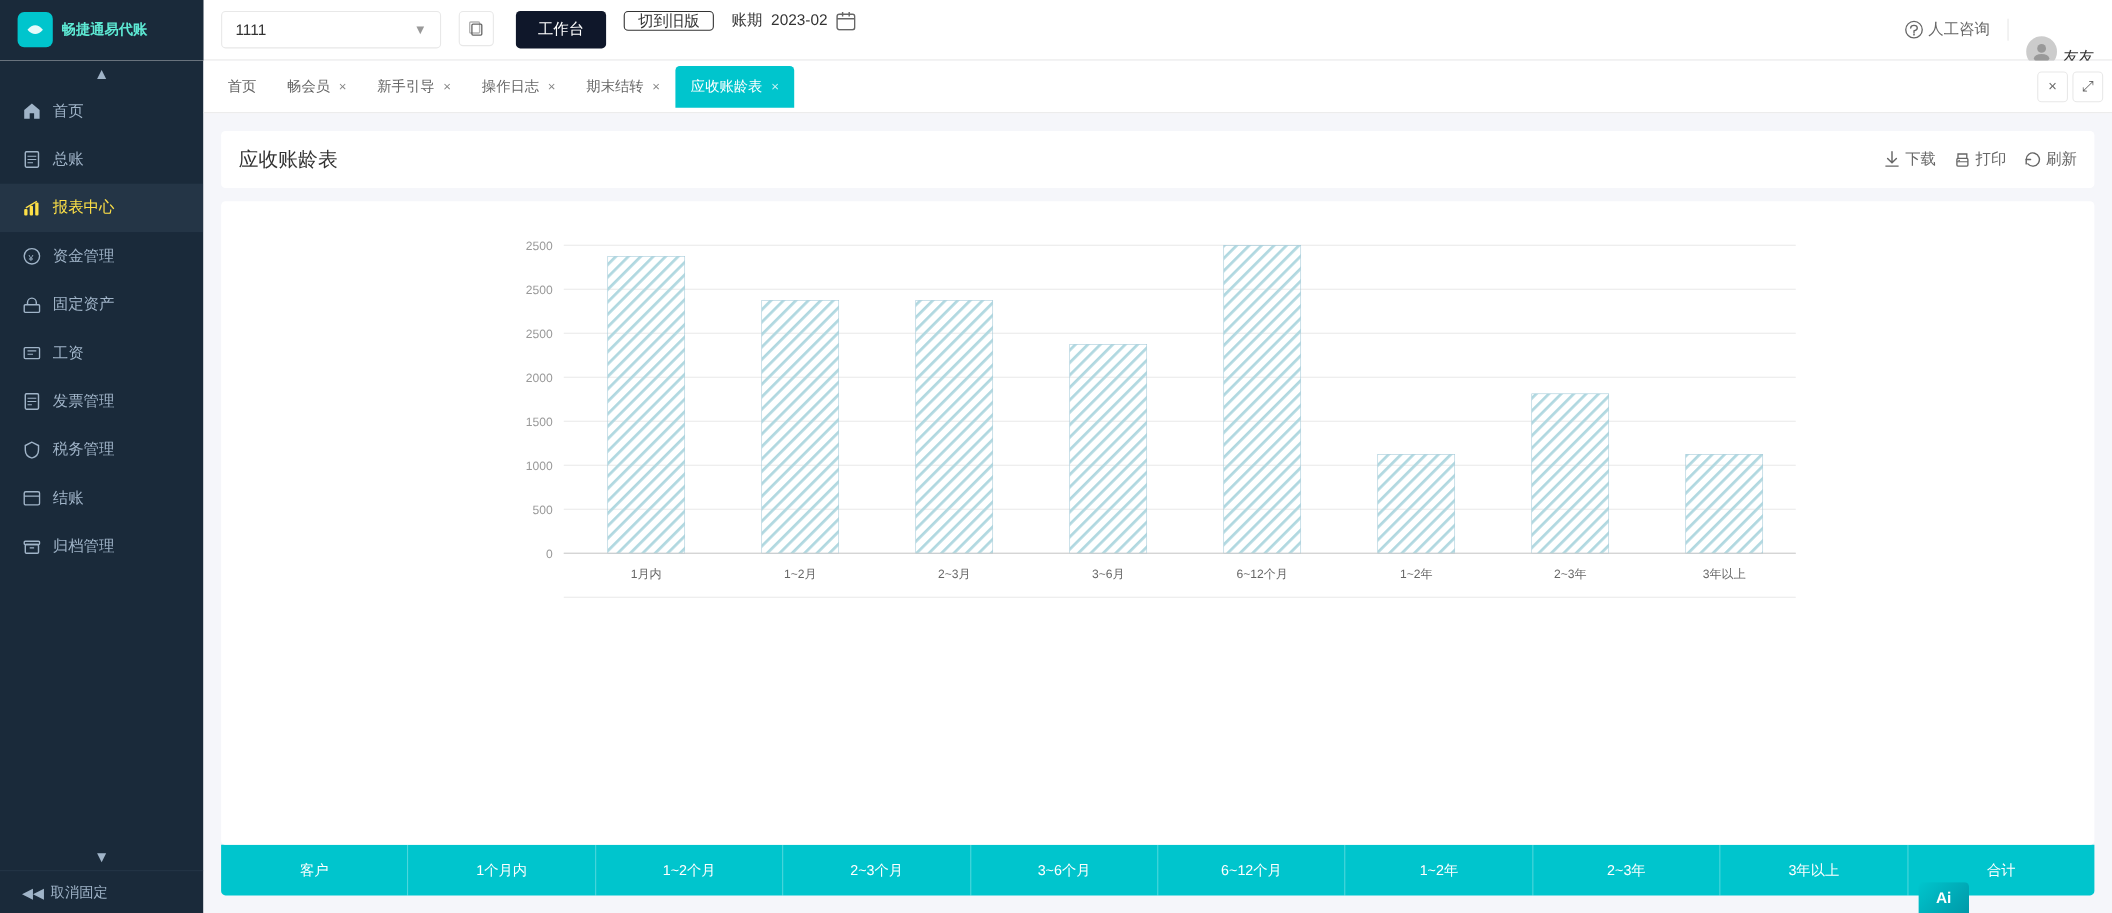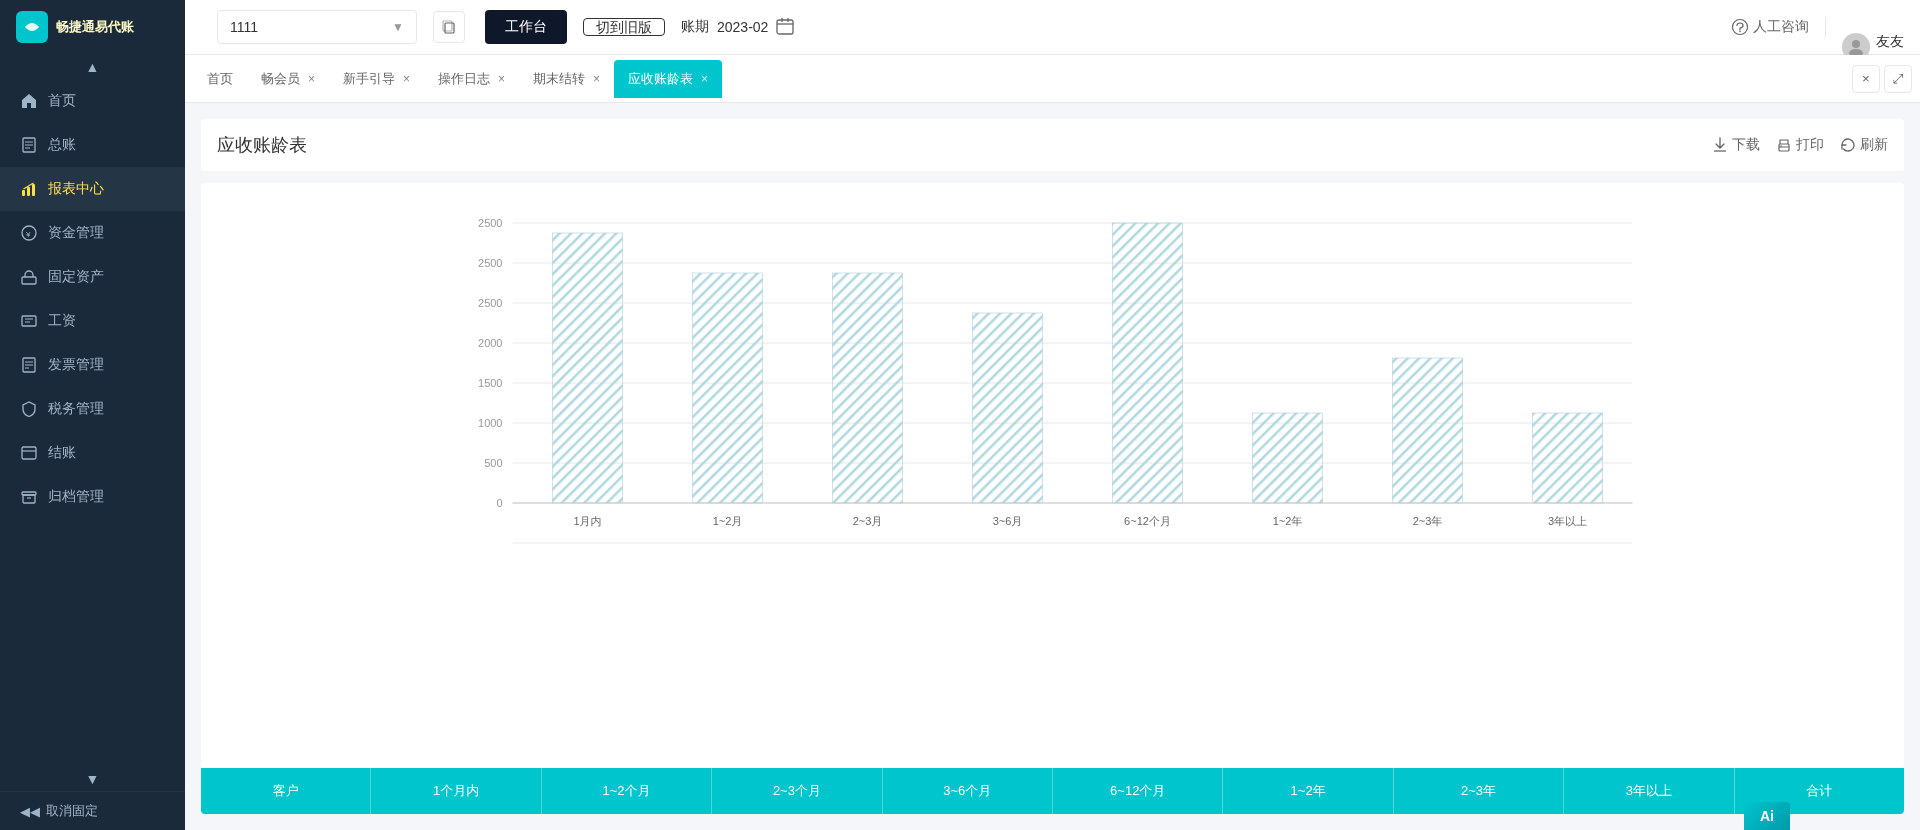--- a/index.html
+++ b/index.html
@@ -10,31 +10,31 @@
     .top-bar { height: 55px; background: #fff; display: flex; align-items: center; padding: 0 16px; border-bottom: 1px solid #e8e8e8; flex-shrink: 0; }
     .main-area { display: flex; flex: 1; overflow: hidden; }
     .sidebar { width: 185px; background: #1a2a3a; flex-shrink: 0; display: flex; flex-direction: column; overflow: hidden; }
     .content-area { flex: 1; display: flex; flex-direction: column; overflow: hidden; background: #f5f6fa; }
     .tabs-bar { background: #fff; display: flex; align-items: center; border-bottom: 1px solid #e8e8e8; height: 48px; padding: 0 8px; flex-shrink: 0; }
     .page-content { flex: 1; overflow: auto; padding: 16px; background: #f5f6fa; display: flex; flex-direction: column; }
 
     
     .logo-area { display: flex; align-items: center; gap: 8px; padding-right: 16px; width: 185px; background: #1a2a3a; height: 55px; margin-left: -16px; padding-left: 16px; }
     .logo-icon { width: 32px; height: 32px; background: #00c5cd; border-radius: 6px; display: flex; align-items: center; justify-content: center; }
-    .logo-text { color: #fef9c3; font-size: 13px; font-weight: bold; }
+    .logo-text { color: #5eead4; font-size: 13px; font-weight: bold; }
     .company-selector { display: flex; align-items: center; gap: 8px; padding: 0 12px; border: 1px solid #e8e8e8; border-radius: 4px; height: 34px; min-width: 200px; cursor: pointer; background: #fff; }
     .company-name { font-size: 14px; color: #333; flex: 1; }
     .chevron-down { color: #999; font-size: 12px; }
     .copy-btn { width: 32px; height: 32px; border: 1px solid #e8e8e8; border-radius: 4px; background: #fff; cursor: pointer; display: flex; align-items: center; justify-content: center; color: #666; margin-left: 8px; }
     .workbench-btn { background: #0f172a; color: #fff; border: none; border-radius: 4px; padding: 0 20px; height: 34px; cursor: pointer; font-size: 14px; margin-left: 12px; }
     .switch-btn { border: 1px solid #333; background: #fff; border-radius: 4px; padding: 0 12px; height: 18px; cursor: pointer; font-size: 14px; color: #333; margin-left: 8px; }
     .calendar-icon { color: #666; cursor: pointer; }
     .top-right { margin-left: auto; display: flex; align-items: center; gap: 16px; }
     .consult-btn { display: flex; align-items: center; gap: 4px; color: #666; cursor: pointer; font-size: 14px; }
-    .user-area { display: flex; align-items: flex-start; gap: 6px; cursor: pointer; margin-top: 40px; }
+    .user-area { display: flex; align-items: flex-end; gap: 6px; cursor: pointer; margin-top: 40px; }
     .user-avatar { width: 28px; height: 28px; border-radius: 50%; background: #ccc; display: flex; align-items: center; justify-content: center; }
     .user-name { color: #333; font-size: 14px; }
     .divider-v { width: 1px; height: 20px; background: #e8e8e8; }
 
     
     .sidebar-item { display: flex; align-items: center; gap: 10px; padding: 13px 20px; color: #a0b4c8; cursor: pointer; font-size: 14px; transition: background 0.2s; }
     .sidebar-item.active { background: #243546; color: #fde047; }
     .sidebar-item-icon { width: 18px; height: 18px; display: flex; align-items: center; justify-content: center; flex-shrink: 0; }
     .sidebar-item-label { font-size: 14px; }
     .sidebar-scroll { flex: 1; overflow-y: auto; overflow-x: hidden; }
@@ -78,21 +78,21 @@
   <div class="top-bar">
     <div class="logo-area">
       <div class="logo-icon">
         <svg width="22" height="22" viewBox="0 0 22 22" fill="none">
           <path d="M4 11 Q11 3 18 11 Q11 19 4 11Z" fill="white" opacity="0.9"></path>
         </svg>
       </div>
       <span class="logo-text">畅捷通易代账</span>
     </div>
 
-    <div style="display:flex;align-items:center;gap:8px;padding-left:32px;flex:1;">
+    <div style="display:flex;align-items:flex-start;gap:8px;padding-left:16px;flex:1;">
       <div class="company-selector">
         <span class="company-name">1111</span>
         <span class="chevron-down">▼</span>
       </div>
       <button class="copy-btn">
         <svg width="16" height="16" viewBox="0 0 16 16" fill="#666">
             <rect x="4" y="4" width="9" height="10" rx="1" stroke="#666" stroke-width="1.2" fill="none"></rect>
             <rect x="2" y="2" width="9" height="10" rx="1" stroke="#666" stroke-width="1.2" fill="none" opacity="0.5"></rect>
           </svg>
       </button>

